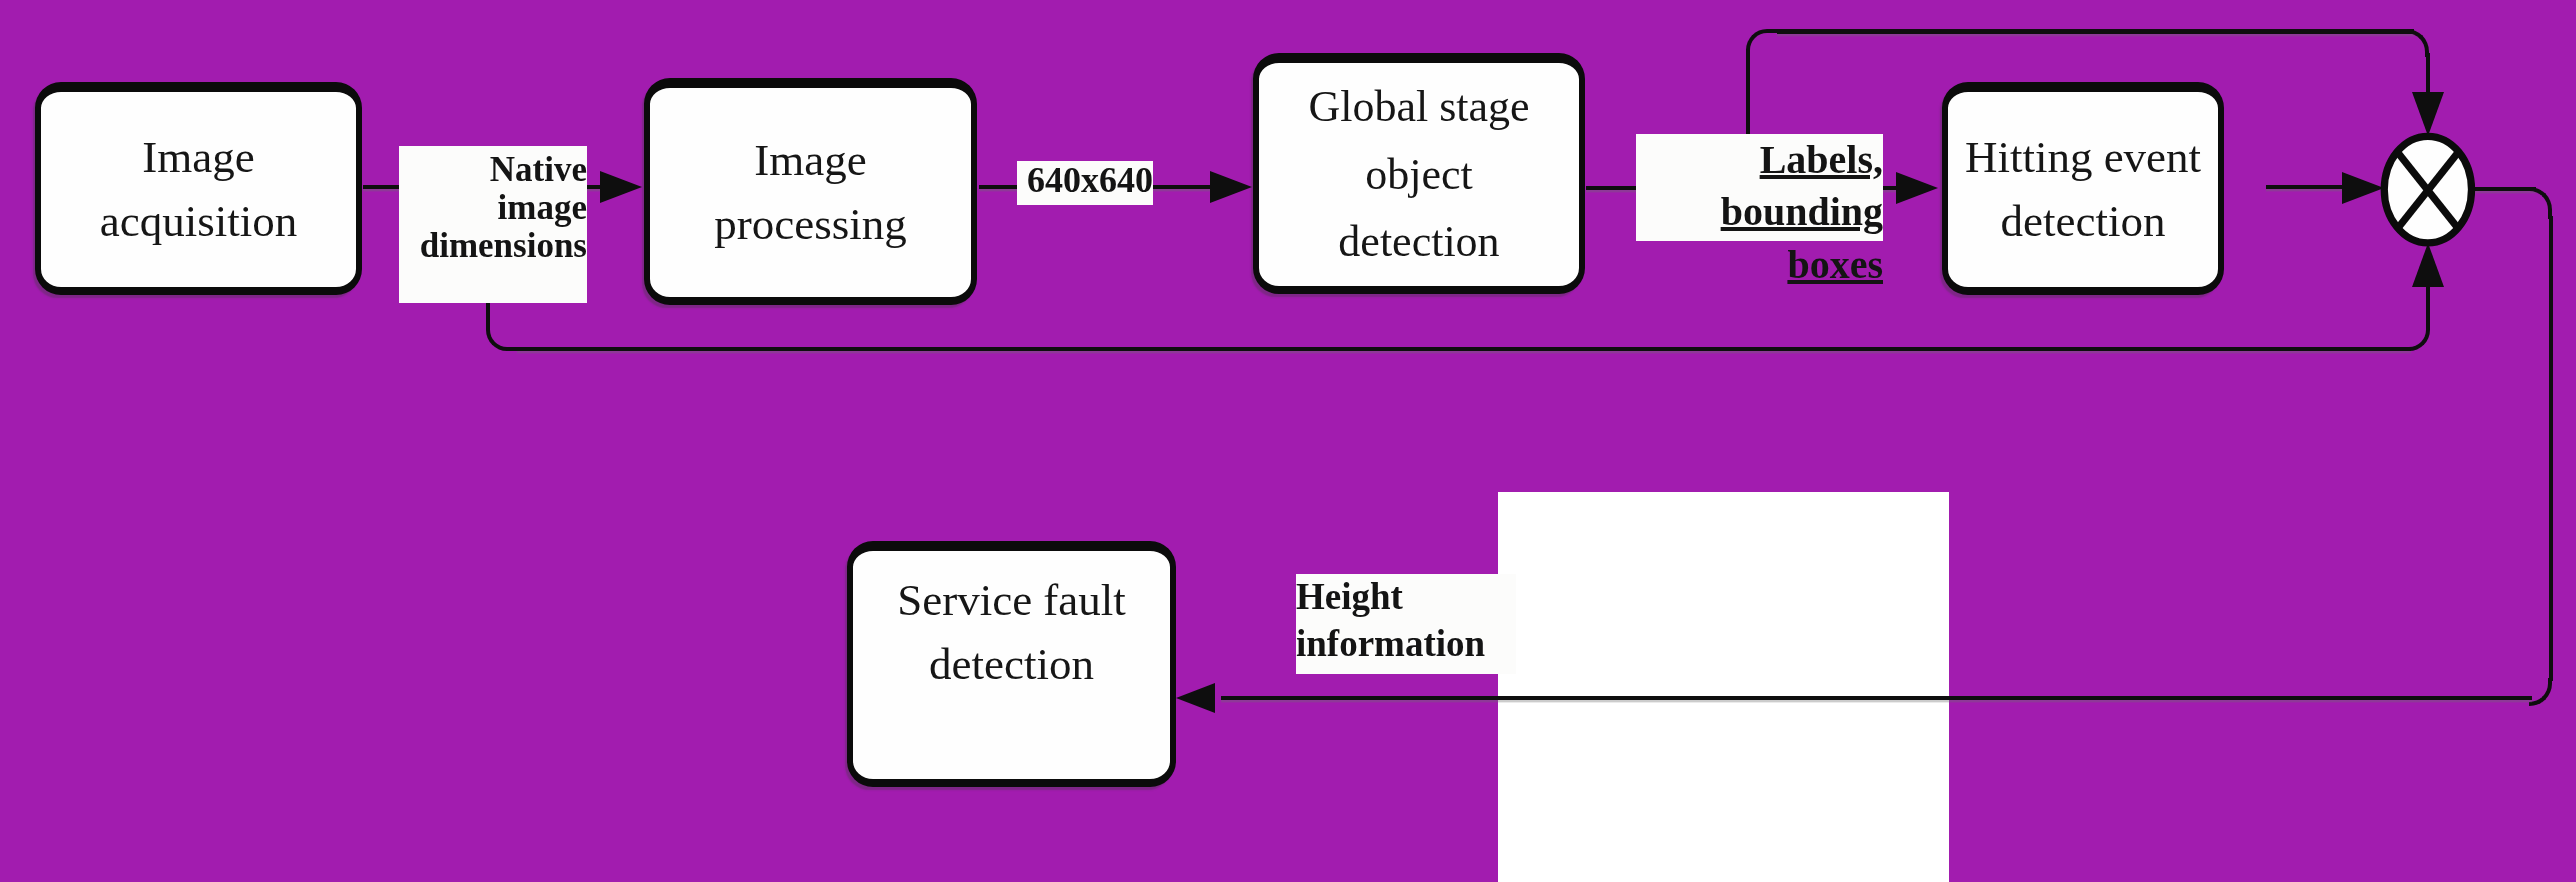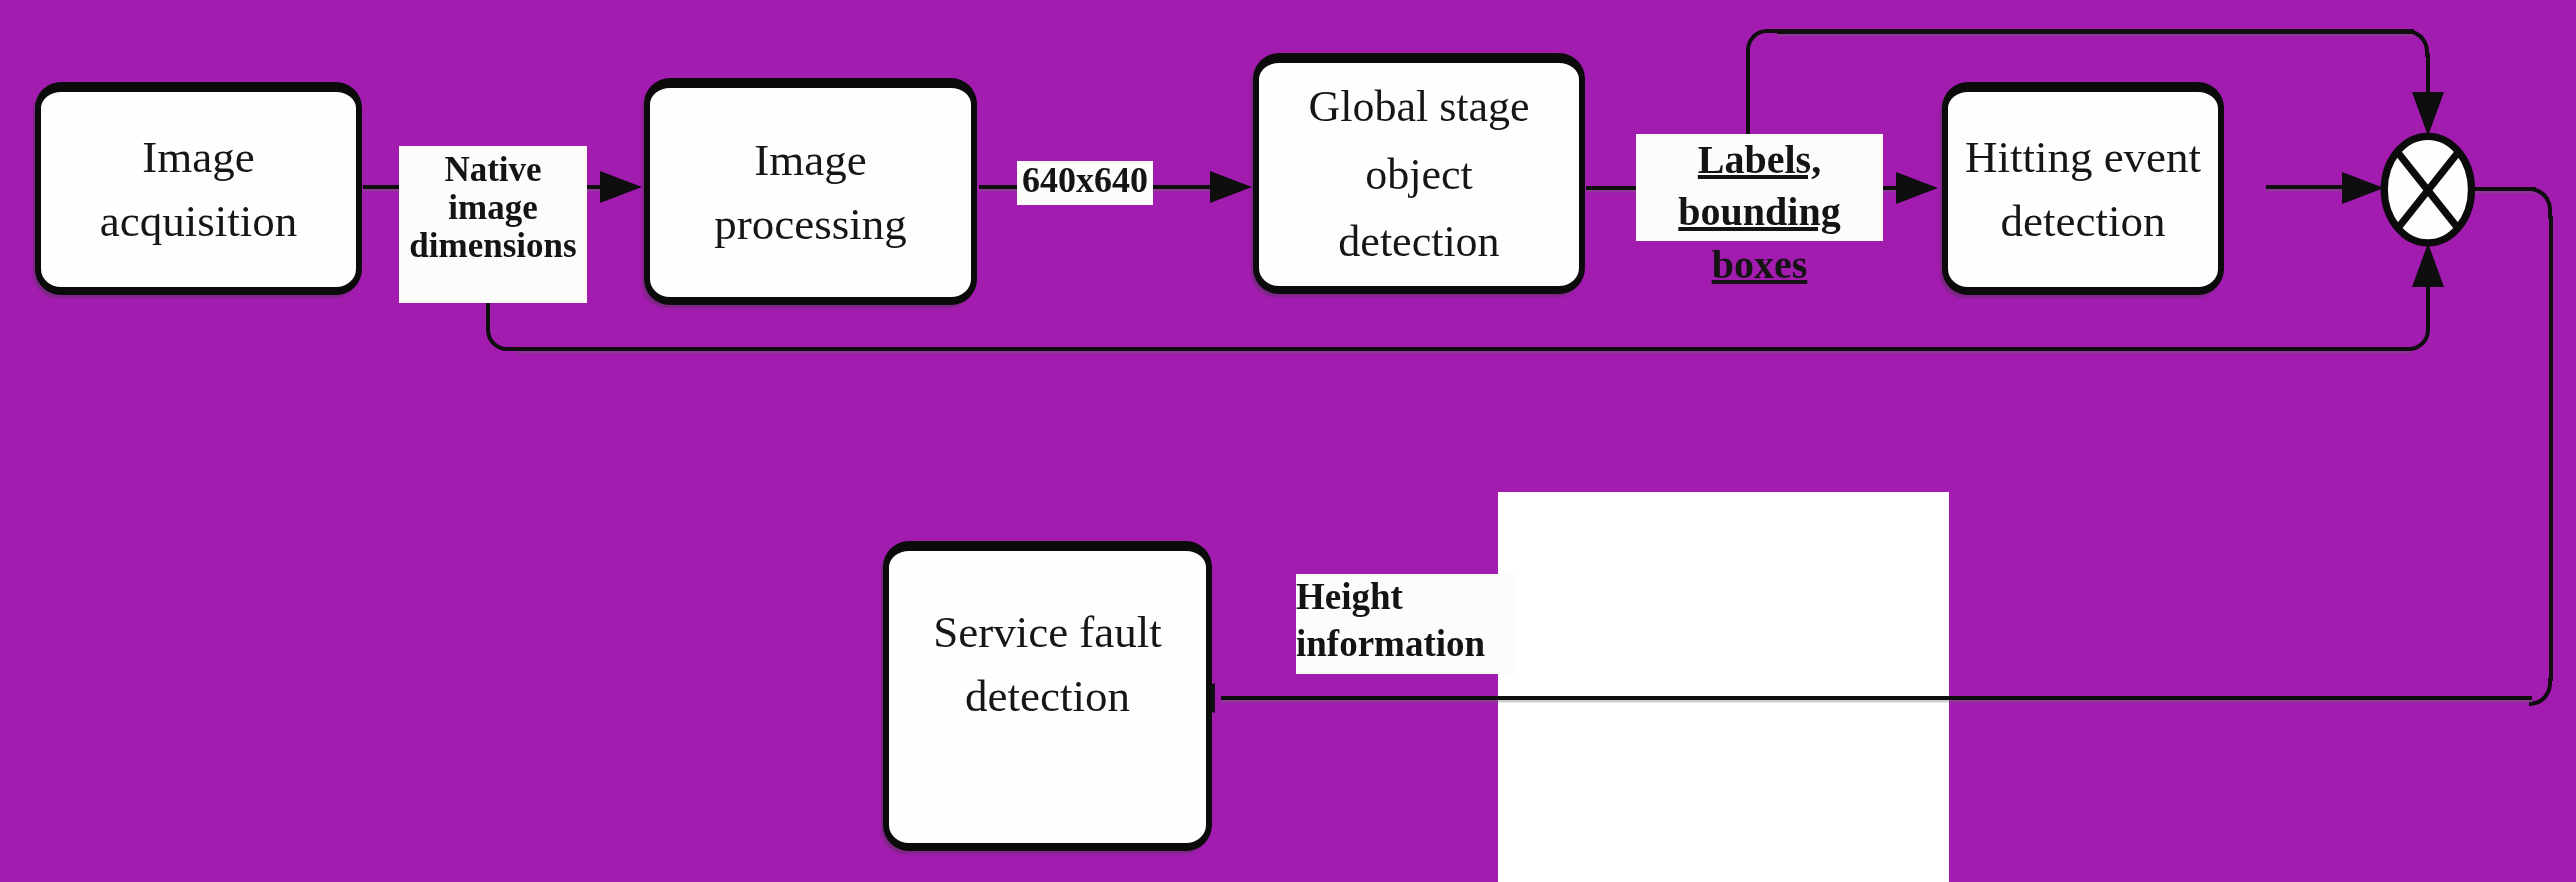--- a/index.html
+++ b/index.html
@@ -28,33 +28,33 @@
     display:flex;align-items:center;justify-content:center;
     text-align:center;color:#161616;
     font-size:45px;line-height:1.42;
     white-space:pre-line;
     z-index:2;
   }
   .node.b1{left:35px;top:82px;width:327px;height:213px;}
   .node.b2{left:644px;top:78px;width:333px;height:227px;}
   .node.b3{left:1253px;top:53px;width:332px;height:241px;font-size:44px;line-height:1.54;}
   .node.b4{left:1942px;top:82px;width:282px;height:213px;}
-  .node.b5{left:847px;top:541px;width:329px;height:310px;padding-bottom:64px;margin-left:36px;}
+  .node.b5{left:847px;top:541px;width:329px;height:246px;padding-bottom:64px;}
   
   .hline{position:absolute;height:4px;background:#0e0e0e;z-index:1;
          box-shadow:0 2.4px 0 rgba(110,110,110,0.35);}
   .vline{position:absolute;width:4px;background:#0e0e0e;z-index:1;}
   .corner{position:absolute;box-sizing:border-box;z-index:1;}
   .arrow{position:absolute;width:0;height:0;z-index:2;}
   
   .elabel{
     position:absolute;z-index:3;
     background:#fcfcfb;
     color:#141414;font-weight:bold;
-    text-align:center;white-space:pre-line;
+    text-align:right;white-space:pre-line;
     display:block;
   }
   .elabel.native{left:399px;top:146px;width:188px;height:152px;font-size:35px;line-height:1.09;padding-top:4.9px;}
   .elabel.resize{left:1017px;top:161px;width:136px;height:44px;font-size:36px;line-height:1.1;}
   .elabel.lbboxes{left:1636px;top:134px;width:247px;height:107px;font-size:40px;line-height:1.31;text-decoration:underline;}
   .elabel.height{left:1256px;top:574px;width:220px;height:100px;font-size:37px;line-height:1.27;text-align:left;margin-left:40px;}
   
   .junction{position:absolute;left:2377px;top:128px;width:105px;height:124px;z-index:2;}
 </style>
 </head>

